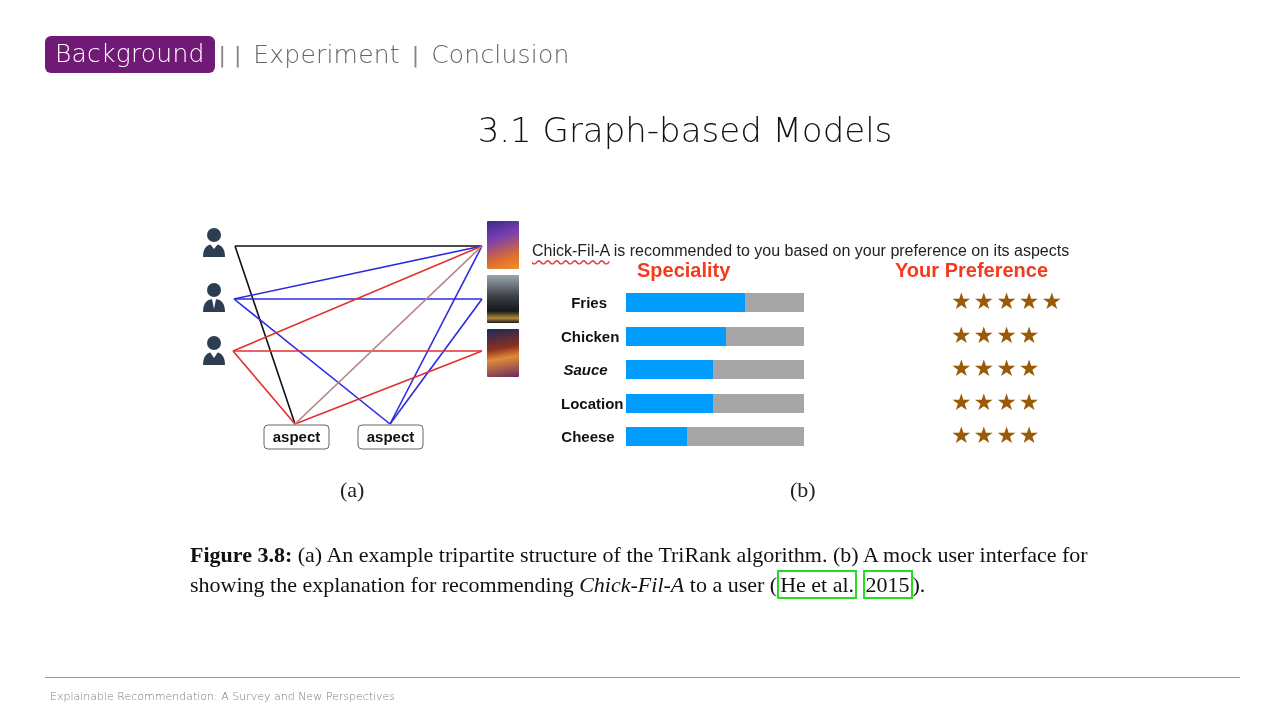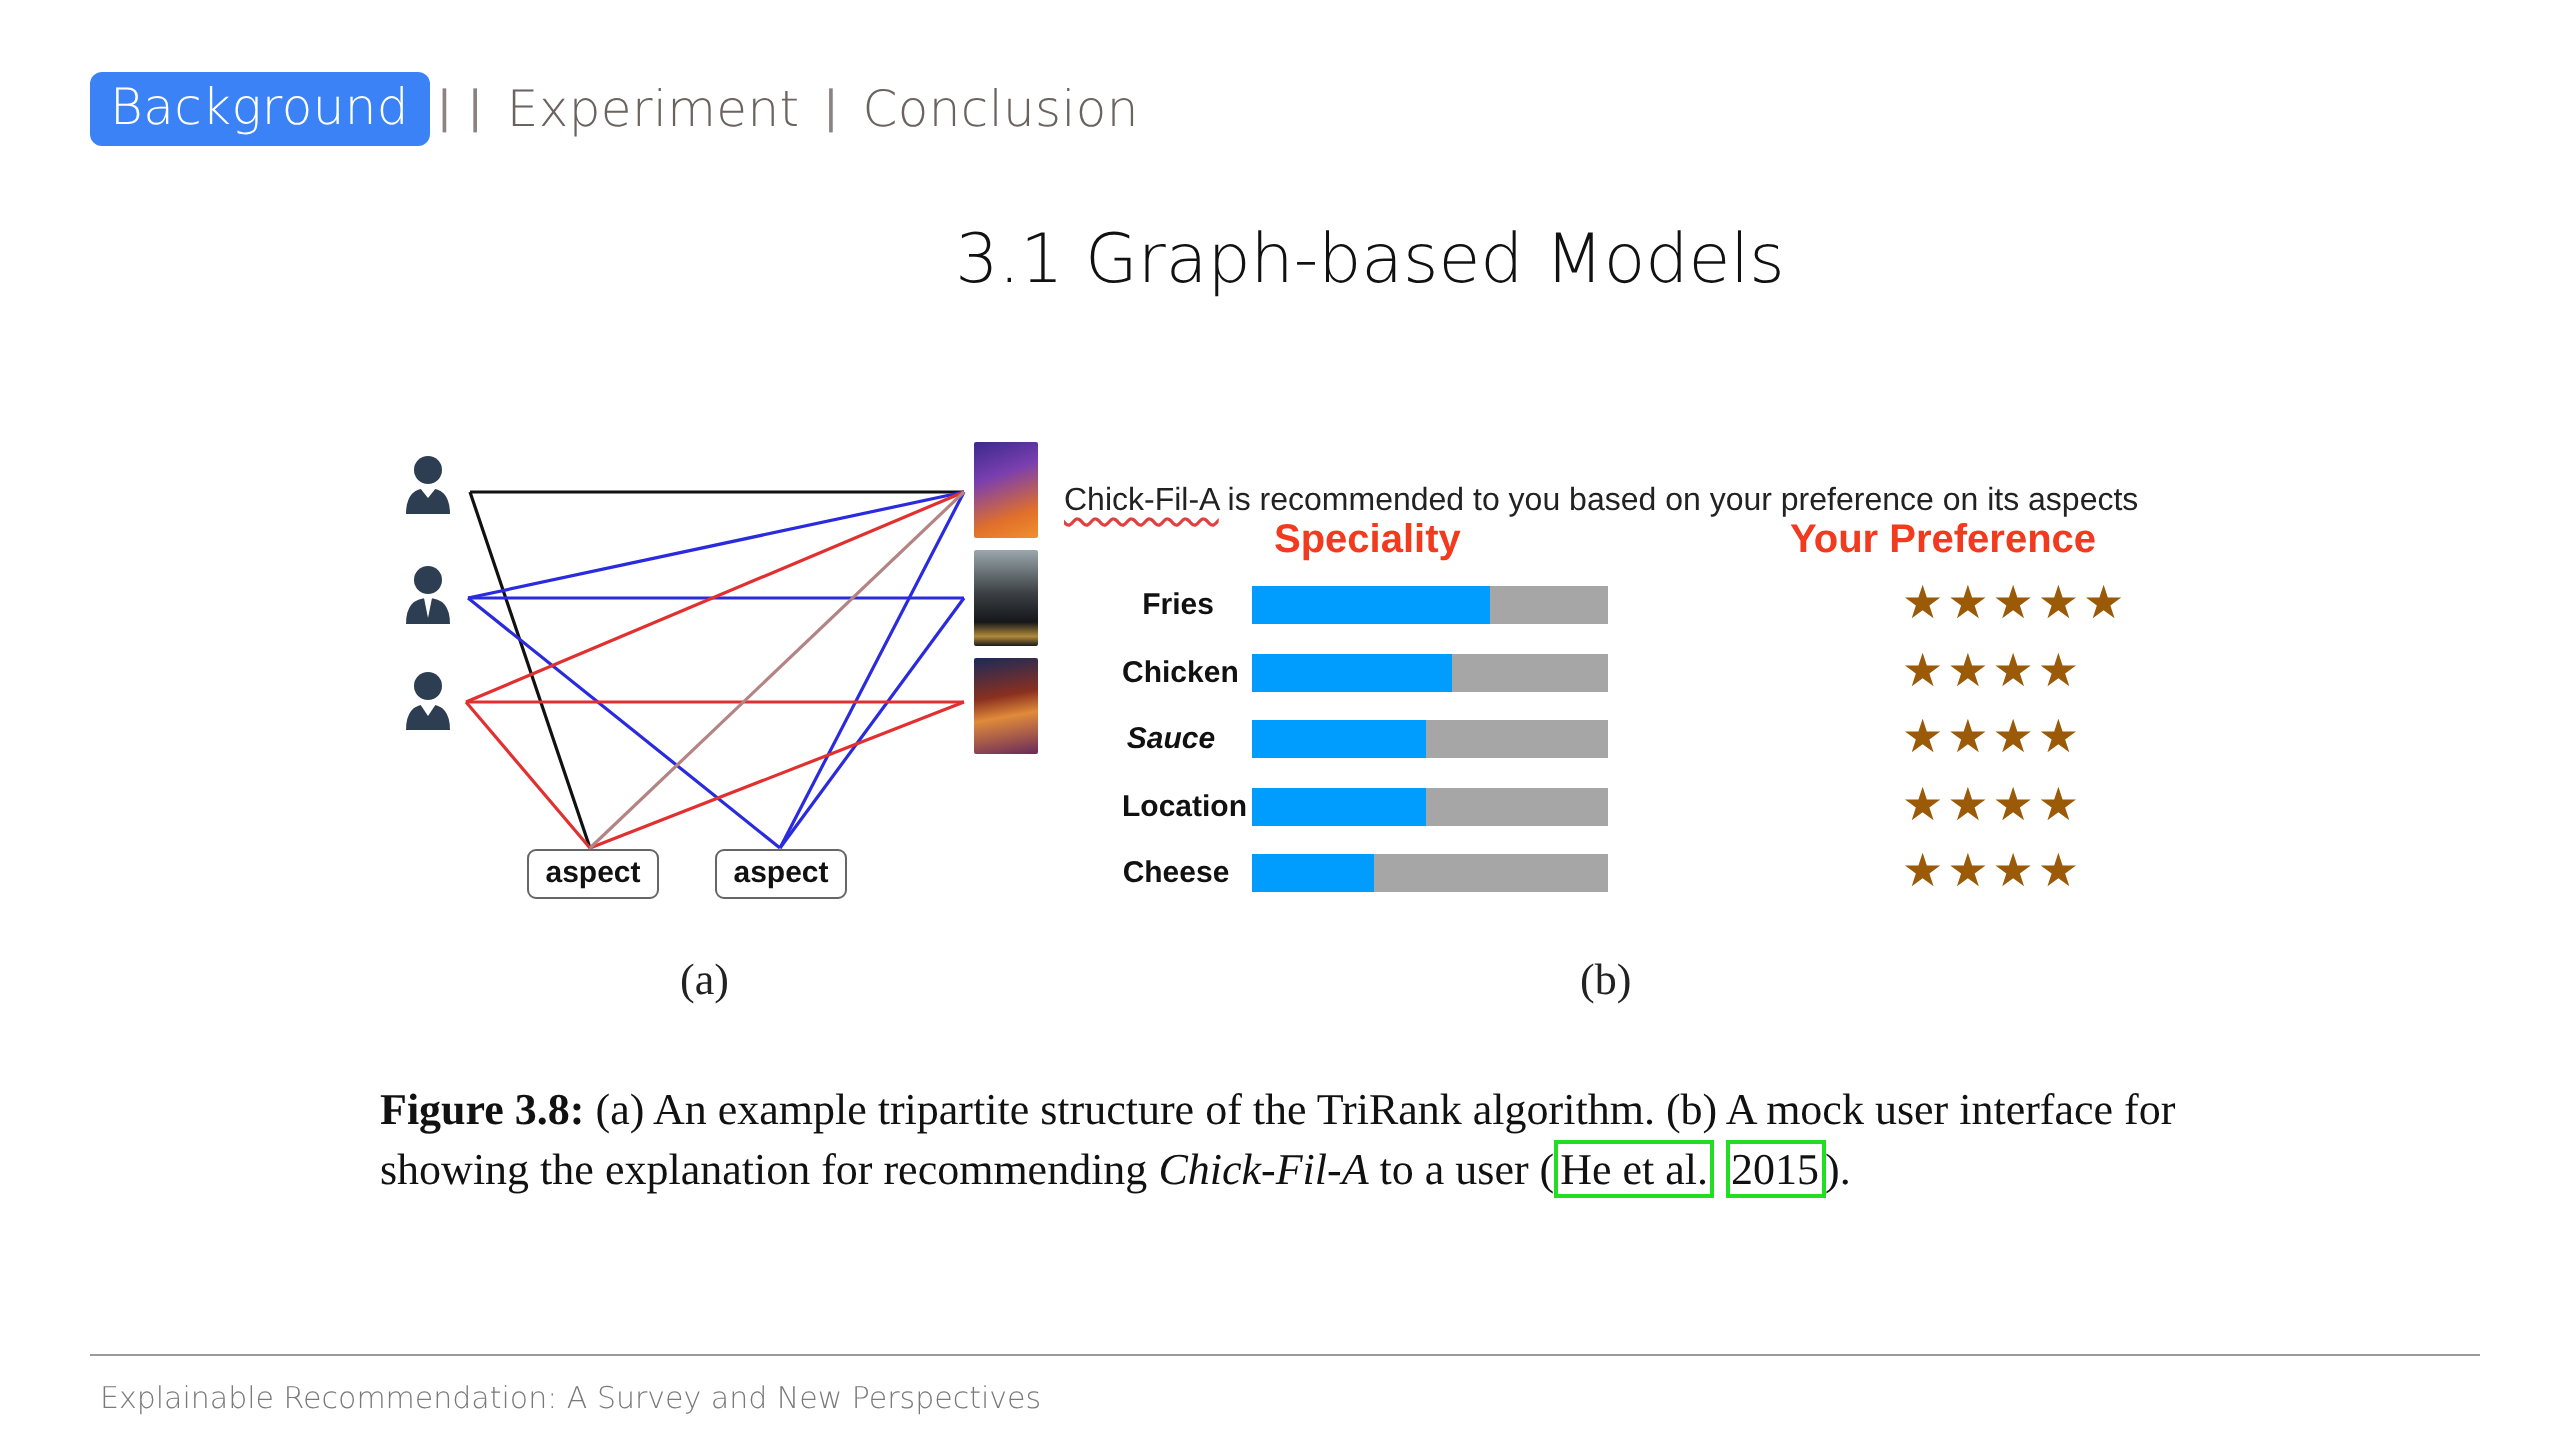--- a/index.html
+++ b/index.html
@@ -1,39 +1,39 @@
 <!DOCTYPE html>
 <html><head>
 <meta charset="utf-8">
 <style>
   html, body { margin:0; padding:0; }
   body { width:1280px; height:720px; background:#ffffff; position:relative; overflow:hidden; font-family:"DejaVu Sans", sans-serif; }
   .nav { position:absolute; top:33px; left:45px; display:flex; align-items:center; height:42px; }
   .nav-item { font-size:25px; color:#6b6360; padding:0 8px; letter-spacing:0.2px; font-family:"DejaVu Sans", sans-serif; font-weight:300; }
-  .nav-item.active { background:#3b82f6; color:#ffffff; border-radius:6px; padding:3px 10px 5px 10px; }
+  .nav-item.active { background:#701a75; color:#ffffff; border-radius:6px; padding:3px 10px 5px 10px; }
   .nav-sep { color:#8a8382; font-size:22px; padding:0 4px; }
   .title { position:absolute; top:110px; left:0; width:1370px; text-align:center; font-size:34px; color:#111; font-family:"DejaVu Sans", sans-serif; font-weight:300; }
   .fig { position:absolute; left:190px; top:215px; width:920px; height:290px; }
   .graph { position:absolute; left:0; top:0; width:320px; height:245px; }
   .poster { position:absolute; width:32px; height:48px; border-radius:1px; }
   .recbox { position:absolute; left:342px; top:0; width:580px; height:245px; font-family:"Liberation Sans", sans-serif; }
   .rec-head { position:absolute; left:0; top:7px; font-size:16px; color:#222; white-space:nowrap;margin-top:20px; }
   .rec-head .brand { text-decoration:underline; text-decoration-style:wavy; text-decoration-color:#e04040; text-underline-offset:3px; }
   .col-h { position:absolute; top:44px; font-size:20px; font-weight:bold; color:#f23a1e; }
   .row { position:absolute; left:0; width:580px; height:20px;margin-left:29px; }
   .row-label { position:absolute; right:518px; top:1px; font-size:15px; font-weight:bold; color:#111; white-space:nowrap; }
   .bar-track { position:absolute; left:65px; top:0; width:178px; height:19px; background:#a6a6a6; }
   .bar-fill { position:absolute; left:0; top:0; height:19px; background:#009dff; }
   .stars { position:absolute; left:390px; top:-5px; font-size:23px; color:#9a5a07; letter-spacing:2px; }
   .sub { position:absolute; top:262px; font-family:"Liberation Serif", serif; font-size:22px; color:#222; }
   .caption { position:absolute; left:190px; top:540px; width:900px; font-family:"Liberation Serif", serif; font-size:22px; line-height:29.5px; color:#111; }
   .caption b { font-weight:bold; }
   .cite { border:2px solid #22dd22; padding:0 1px; }
   .footer-line { position:absolute; left:45px; top:677px; width:1195px; height:1px; background:#9a9a9a; }
-  .footer { position:absolute; left:50px; top:690px; font-size:15px; color:#7a7a7a; font-family:"DejaVu Sans", sans-serif; font-weight:300; }
+  .footer { position:absolute; left:50px; top:690px; font-size:11px; color:#7a7a7a; font-family:"DejaVu Sans", sans-serif; font-weight:300; }
 </style>
 </head>
 <body>
 
 <div class="nav">
   <span class="nav-item active">Background</span>
   <span class="nav-sep">|</span>
   <span class="nav-sep">|</span>
   <span class="nav-item">Experiment</span>
   <span class="nav-sep">|</span>

